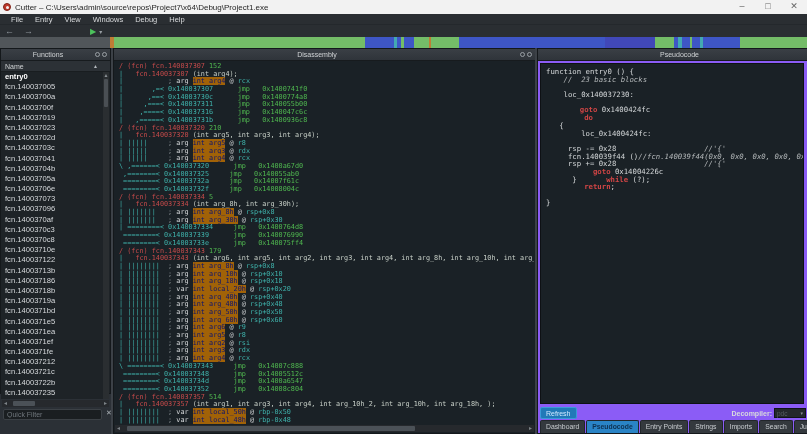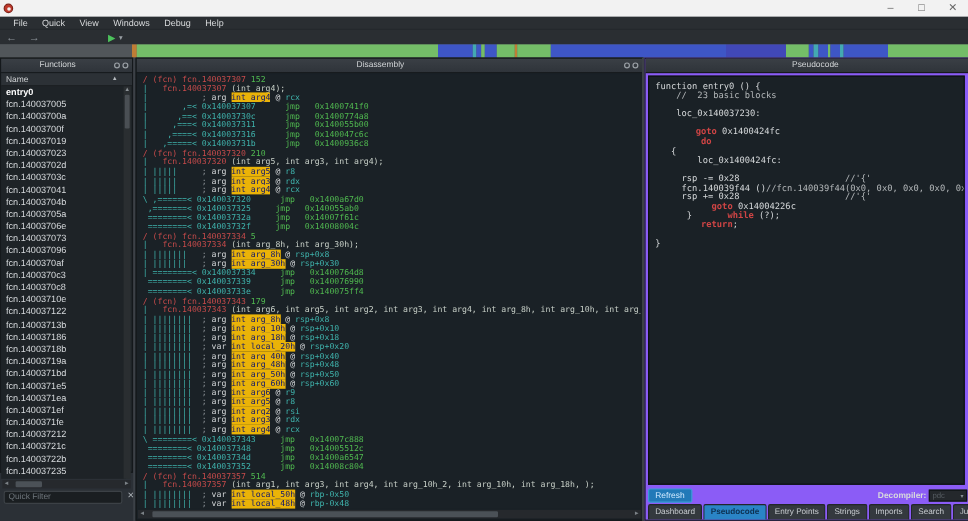--- a/index.html
+++ b/index.html
@@ -80,22 +80,22 @@
 
   .cl { white-space:pre; font-family:"DejaVu Sans Mono", monospace; }
   .disasm-body .cl { font-size:6.8px; line-height:7.7px; height:7.7px; }
   .pseudo-body .cl { font-size:7.3px; line-height:7.7px; height:7.7px; }
   .t-f { color:#c74b4b; }
   .t-n { color:#50b950; }
   .t-a { color:#3fb3ac; }
   .t-w { color:#d5d8da; }
   .t-g { color:#8a9095; }
   .t-s { color:#c9d1c9; }
-  .t-h { background:#eab308; color:#0c1470;text-align:right; }
-  .t-c { color:#b4b8ba; }
+  .t-h { background:#a16207; color:#0c1470;text-align:right; }
+  .t-c { color:#b4b8ba; font-style:italic; }
   .t-k { color:#d04545; font-weight:bold;padding-left:25px; }
 
   
   .pseudo-footer { position:absolute; left:2px; top:357px; width:266px; height:14px; display:flex; align-items:center; }
   .refresh-btn { background:#2179b8; color:#cfe9ff; font-size:7px; border:1px solid #3a9bd8;
     border-radius:2px; height:12px; padding:0 5px; line-height:11px; }
   .decomp-label { margin-left:auto; color:#d8dadc; font-size:7px; font-weight:bold; }
   .decomp-select { width:32px; height:10px; background:#24282c; border:1px solid #101417; margin-left:2px;
     color:#565c62; font-size:6.5px; display:flex; align-items:center; padding:0 2px; }
   .decomp-caret { margin-left:auto; color:#8a9095; font-size:5px; }
@@ -106,30 +106,31 @@
 
   .splitter-v { position:absolute; top:48px; width:2px; height:386px; background:#3c4147; }
 </style>
 </head>
 <body>
 
 <div id="win">
 
   <div class="titlebar">
     <span class="app-icon"></span>
+    <span>Cutter – C:\Users\admin\source\repos\Project7\x64\Debug\Project1.exe</span>
     <span class="win-controls">
       <span class="win-btn">–</span>
       <span class="win-btn">□</span>
       <span class="win-btn">✕</span>
     </span>
   </div>
 
   <div class="menubar">
       <div>File</div>
-      <div>Quick</div>
+      <div>Entry</div>
       <div>View</div>
       <div>Windows</div>
       <div>Debug</div>
       <div>Help</div>
     </div>
 
   <div class="toolbar">
     <span class="nav-arrow">←</span>
     <span class="nav-arrow">→</span>
     <span class="play-btn">▶</span>

